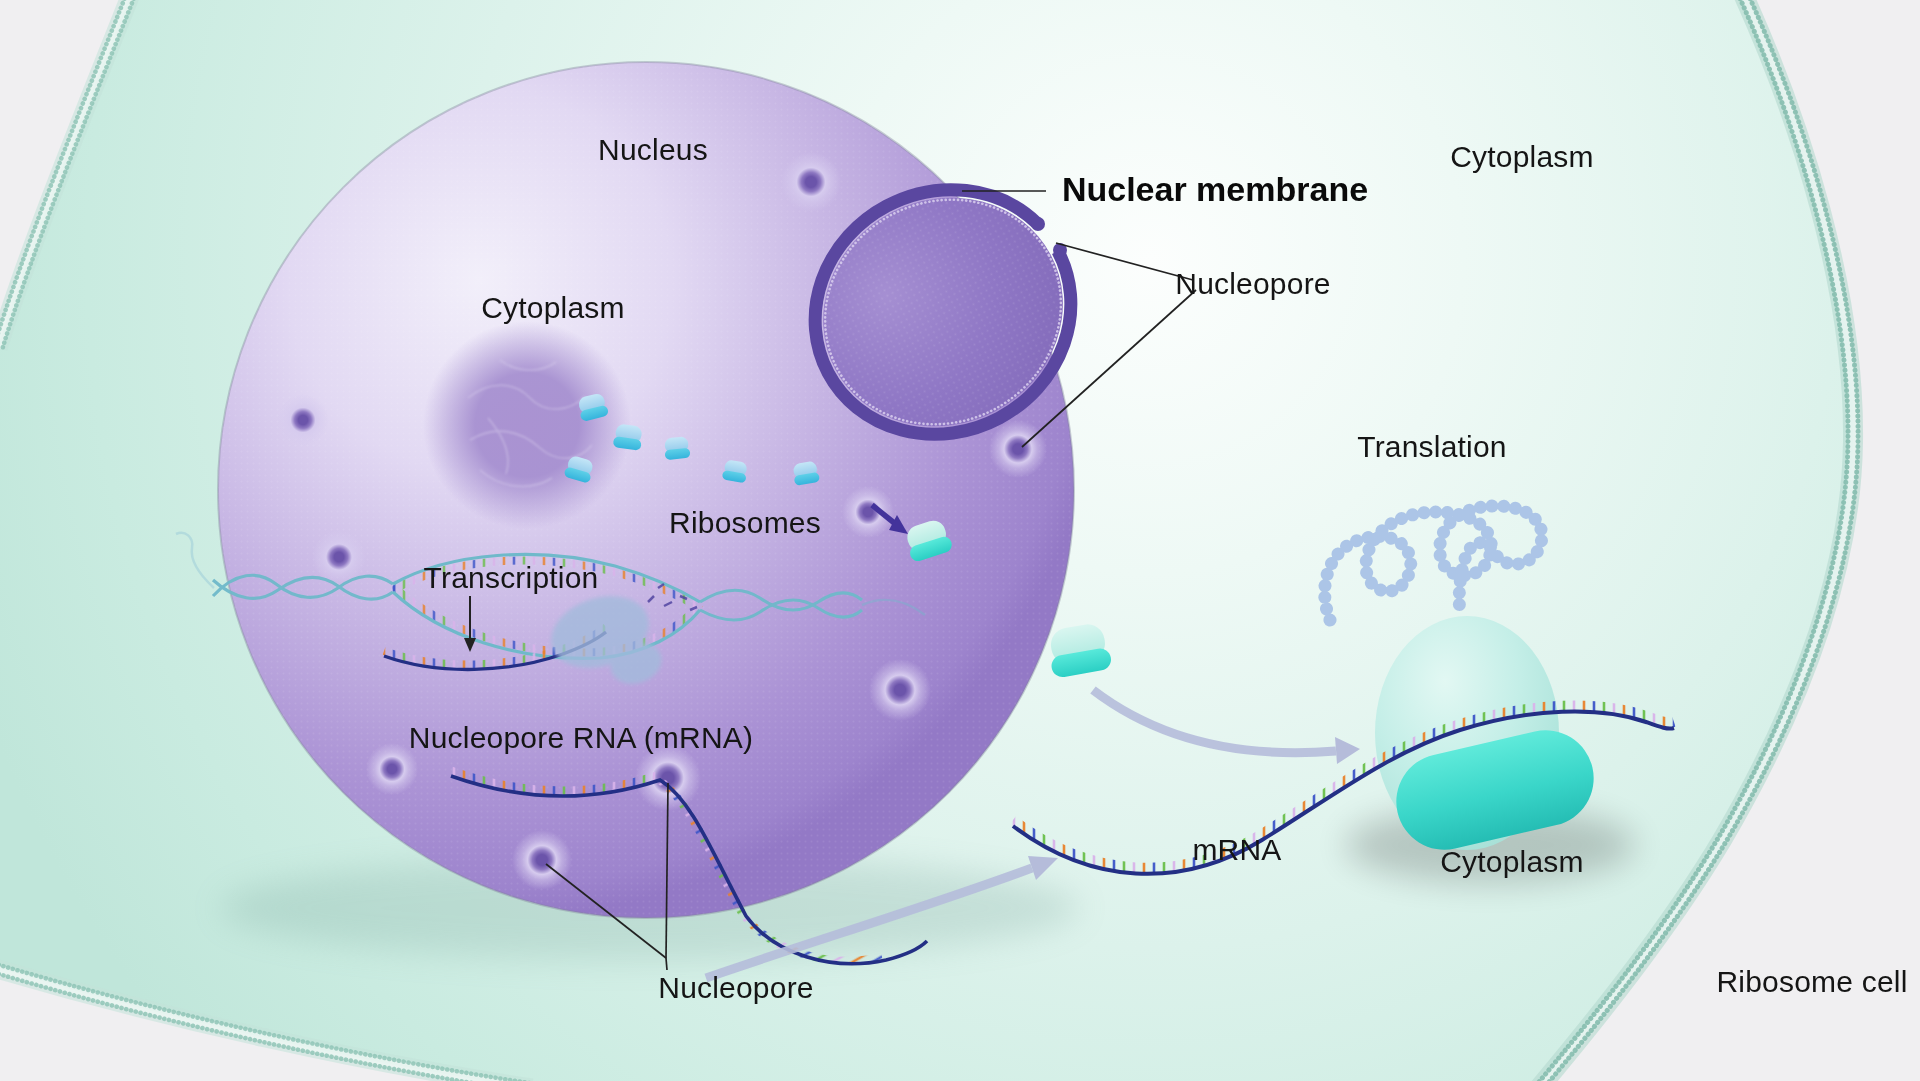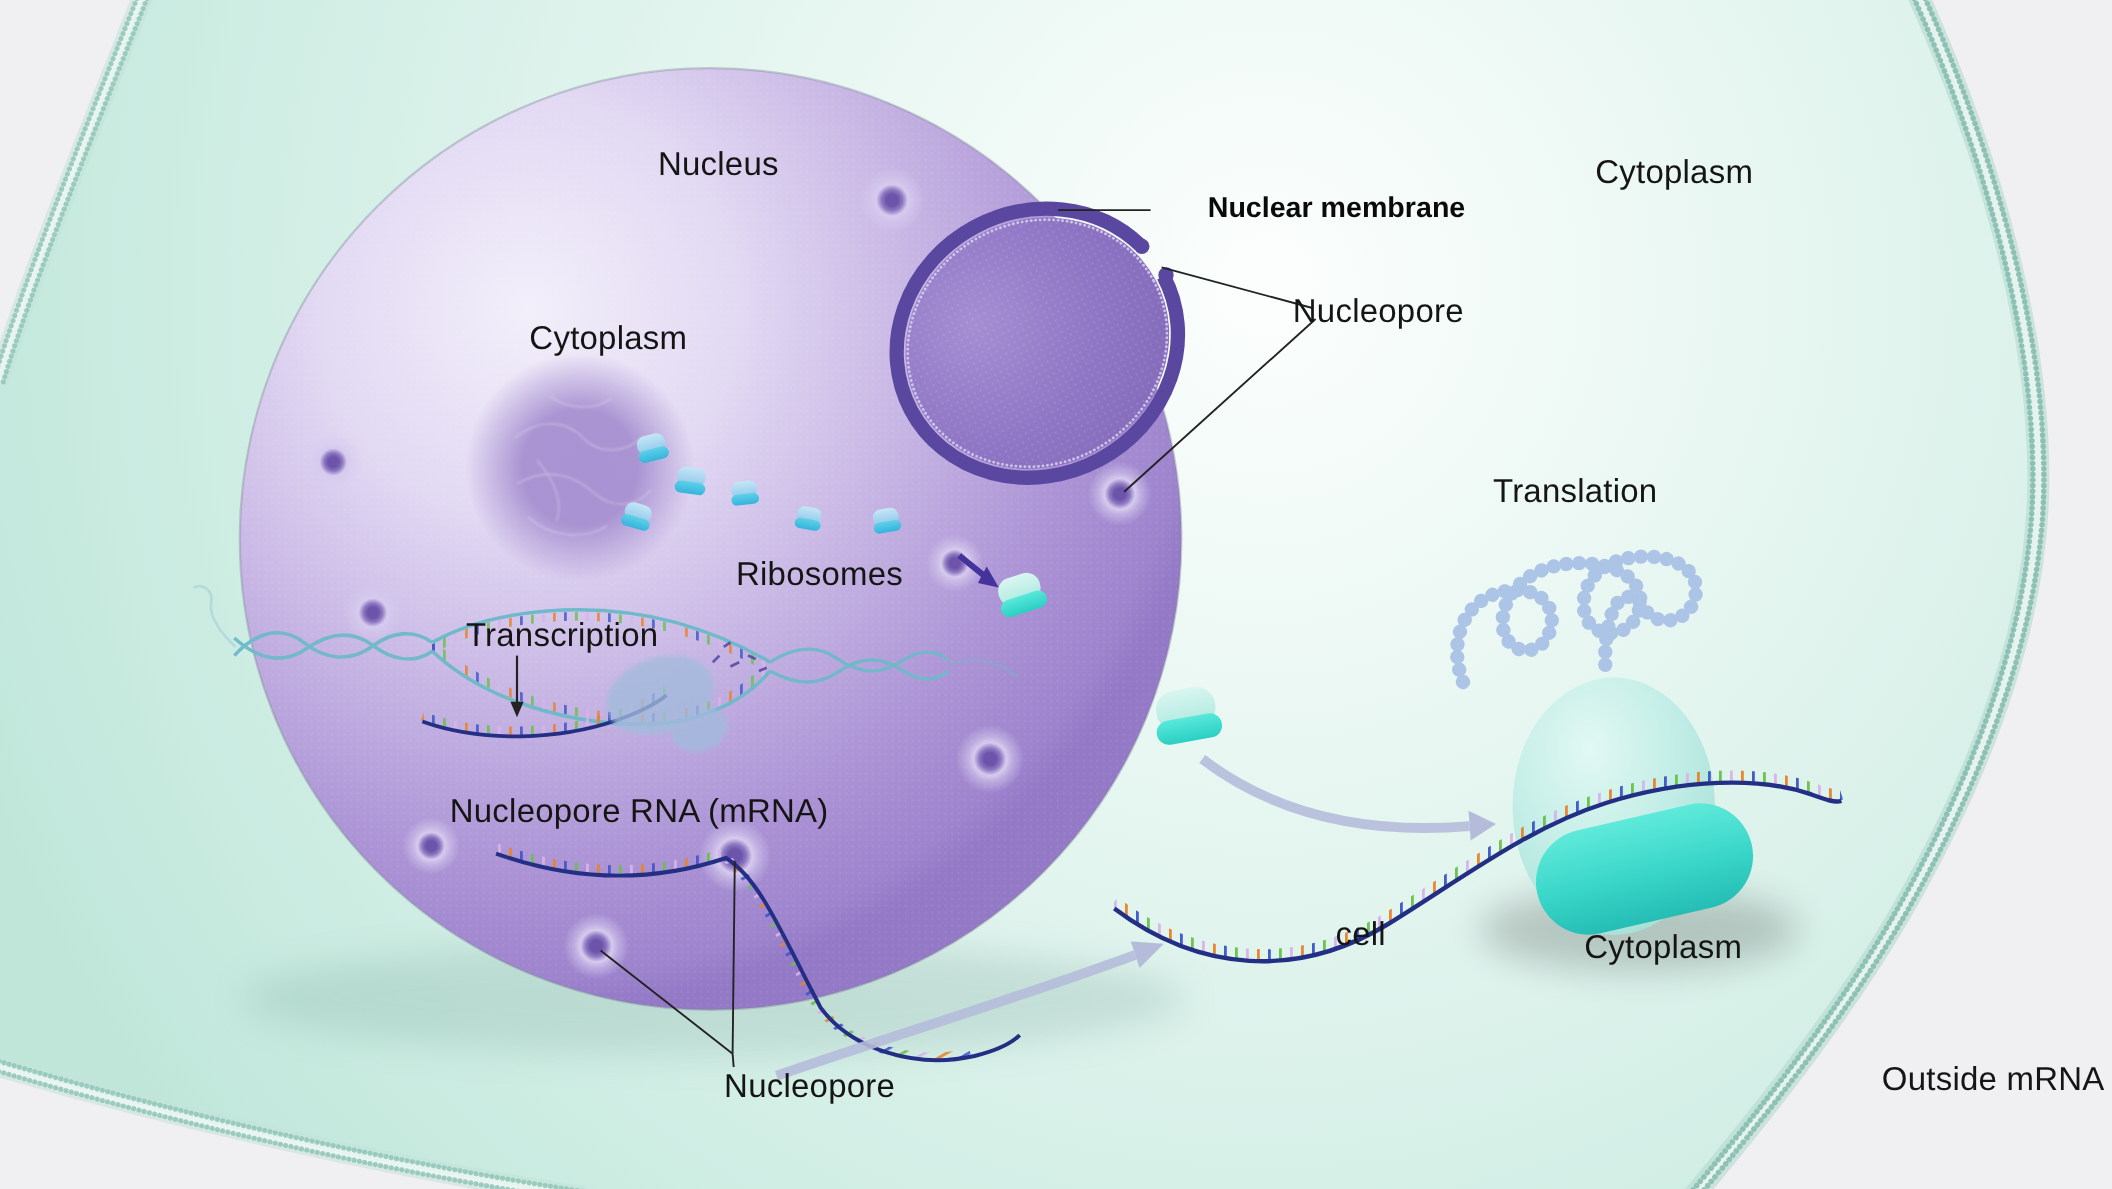--- a/index.html
+++ b/index.html
@@ -1,21 +1,21 @@
 <!DOCTYPE html>
 <html><head>
 <meta charset="utf-8">
 <style>
   html,body{margin:0;padding:0;background:#e9e8ea;}
   #stage{position:relative;width:1920px;height:1081px;overflow:hidden;background:#f0eff1;
          font-family:"Liberation Sans",sans-serif;}
   #stage svg{position:absolute;left:0;top:0;}
   .lbl{position:absolute;transform:translate(-50%,-50%);font-family:"Liberation Sans",sans-serif;
        font-size:30px;color:#151515;white-space:nowrap;letter-spacing:.2px;}
-  .lbl-bold{font-size:26px;font-weight:700;color:#0a0a0a;letter-spacing:0;}
+  .lbl-bold{font-size:34px;font-weight:700;color:#0a0a0a;letter-spacing:0;}
 </style>
 </head>
 <body>
 
 <div id="stage">
 <svg width="1920" height="1081" viewBox="0 0 1920 1081">
   <defs>
     <radialGradient id="cellGrad" gradientUnits="userSpaceOnUse" cx="1150" cy="260" r="1250">
       <stop offset="0" stop-color="#fcfefd"></stop>
       <stop offset="0.25" stop-color="#eef9f5"></stop>
@@ -259,17 +259,17 @@
 
   <div class="lbl" style="left:653px;top:150px">Nucleus</div>
   <div class="lbl lbl-bold" style="left:1215px;top:189px">Nuclear membrane</div>
   <div class="lbl" style="left:1522px;top:157px">Cytoplasm</div>
   <div class="lbl" style="left:1253px;top:284px">Nucleopore</div>
   <div class="lbl" style="left:553px;top:308px">Cytoplasm</div>
   <div class="lbl" style="left:745px;top:523px">Ribosomes</div>
   <div class="lbl" style="left:511px;top:578px">Transcription</div>
   <div class="lbl" style="left:1432px;top:447px">Translation</div>
   <div class="lbl" style="left:581px;top:738px">Nucleopore RNA (mRNA)</div>
-  <div class="lbl" style="left:1237px;top:850px">cell</div>
+  <div class="lbl" style="left:1237px;top:850px">mRNA</div>
   <div class="lbl" style="left:1512px;top:862px">Cytoplasm</div>
   <div class="lbl" style="left:736px;top:988px">Nucleopore</div>
-  <div class="lbl" style="left:1812px;top:982px">Outside mRNA</div>
+  <div class="lbl" style="left:1812px;top:982px">Ribosome cell</div>
 </div>
 
 </body></html>

